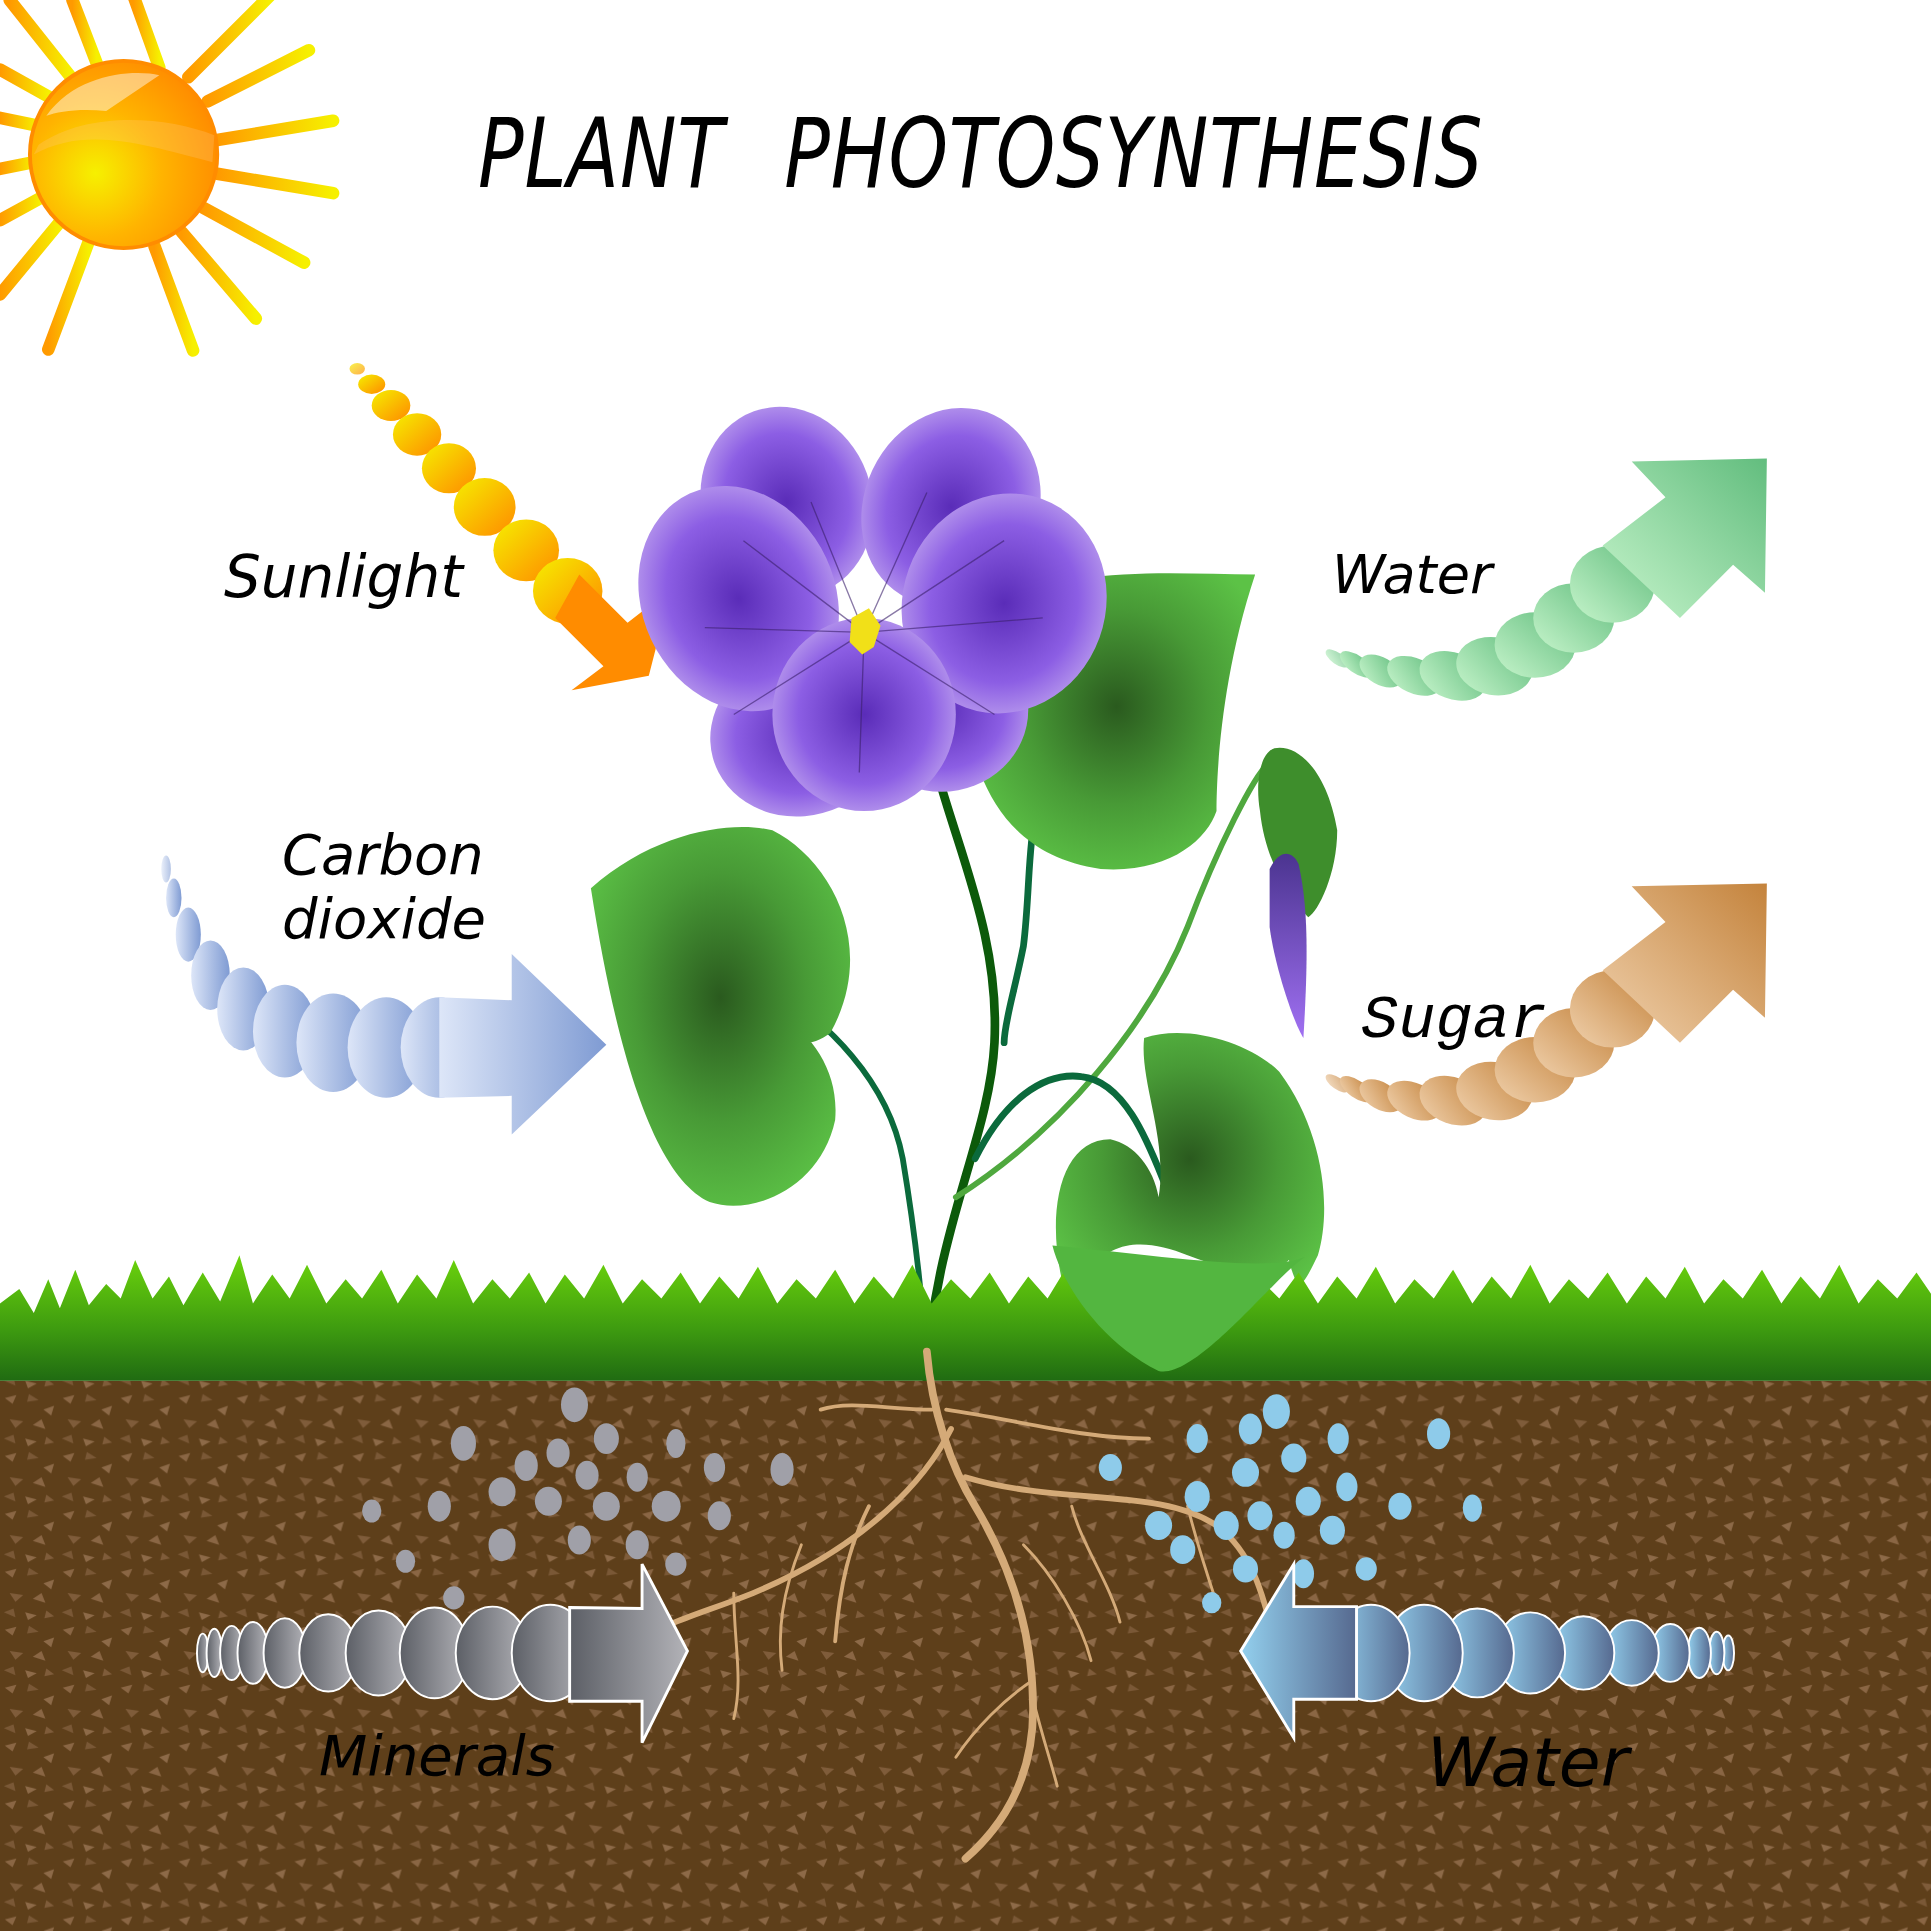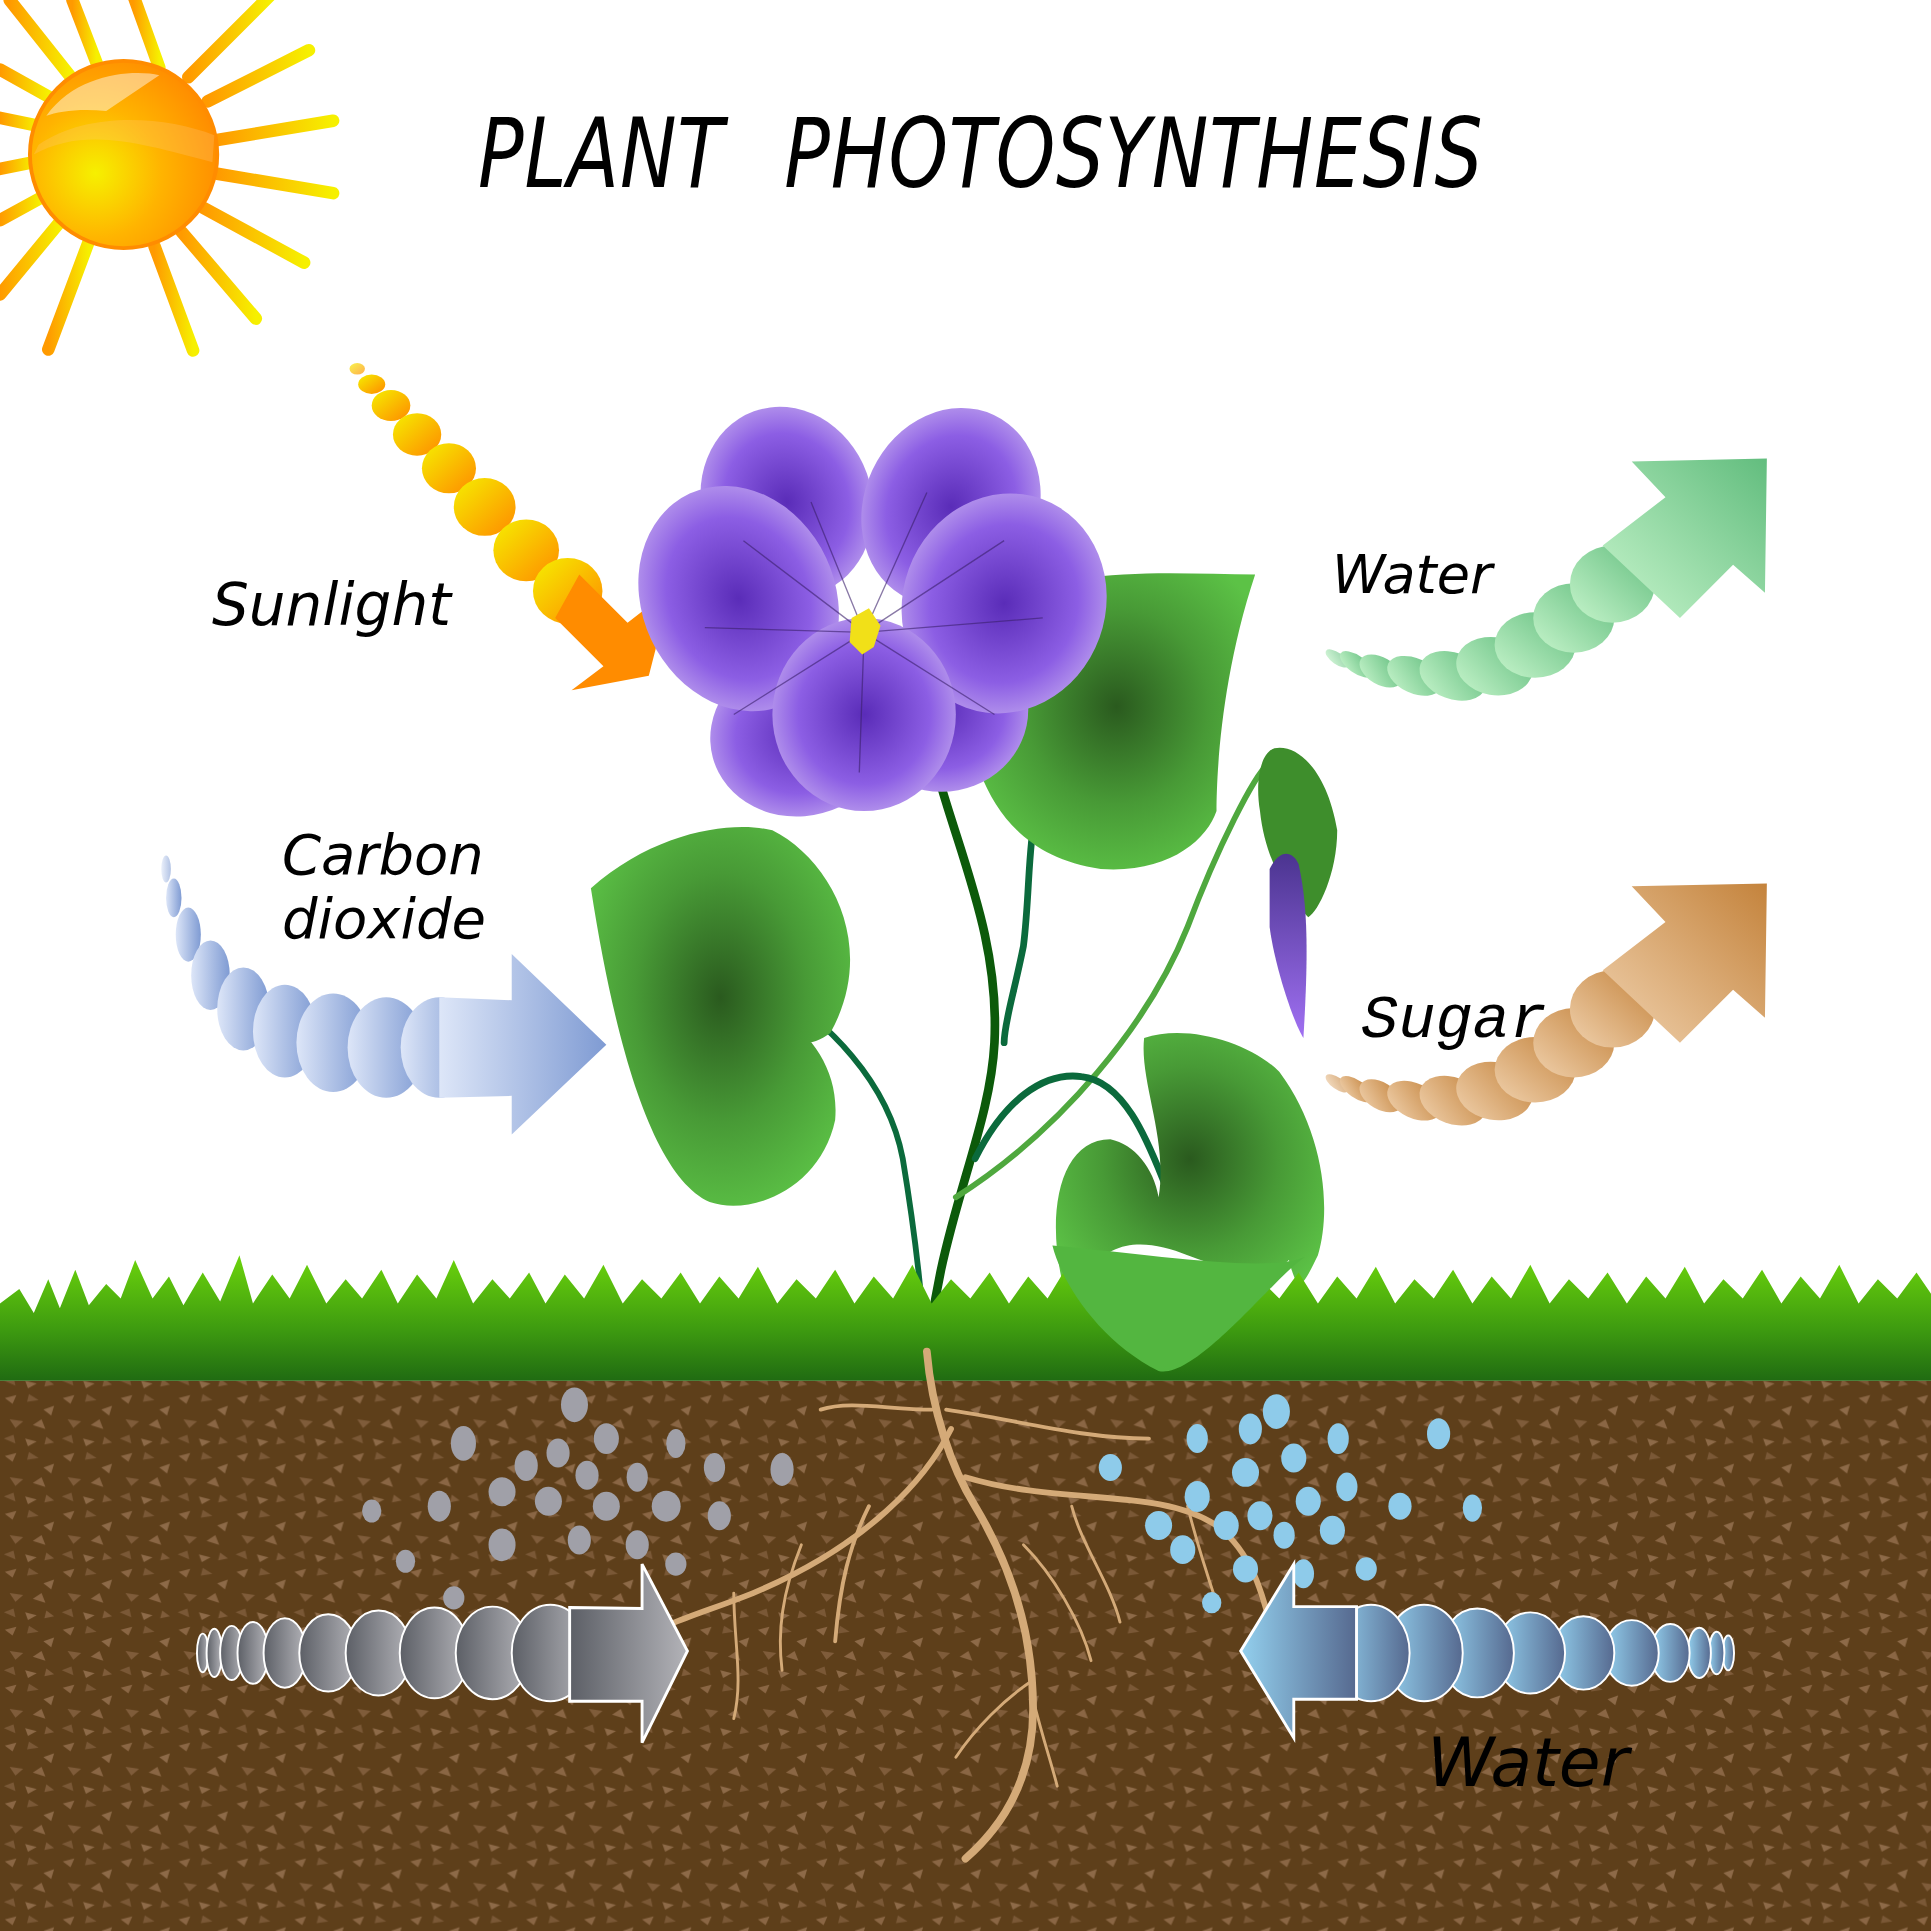--- a/index.html
+++ b/index.html
@@ -1,21 +1,21 @@
 <!DOCTYPE html>
 <html><head>
 <meta charset="utf-8">
 <style>
   html, body { margin:0; padding:0; background:#ffffff; }
   body { width:1931px; height:1931px; overflow:hidden; position:relative; font-family:"DejaVu Sans", sans-serif; }
   #stage { position:absolute; left:0; top:0; width:1751px; height:1931px; }
   .label { position:absolute; font-family:"DejaVu Sans", sans-serif; font-style:italic; color:#000; white-space:nowrap; }
   .title { position:absolute; left:478px; top:97px; font-size:97px; font-style:italic; letter-spacing:1px; color:#000; white-space:nowrap; font-family:"DejaVu Sans", sans-serif; transform:scaleX(0.78); transform-origin:left top; }
   .title .gap { display:inline-block; width:77px; }
-  .lbl-sun { left:212px; top:543px; font-size:58px;margin-top:28px; }
+  .lbl-sun { left:224px; top:543px; font-size:58px; }
   .lbl-co2 { left:270px; top:823px; font-size:56px; line-height:64px; text-align:left;margin-left:12px; }
   .lbl-o2 { left:1332px; top:543px; font-size:54px; }
   .lbl-sugar { left:1361px; top:985px; font-size:62px;font-family:Liberation Mono, monospace; }
   .lbl-min { left:319px; top:1723px; font-size:56px; }
   .lbl-water { left:1427px; top:1723px; font-size:68px; }
   svg { position:absolute; left:0; top:0; }
 </style>
 </head>
 <body>
 
@@ -314,16 +314,17 @@
 
 <div class="label lbl-sun">Sunlight</div>
 
 <div class="label lbl-co2">
   <div>Carbon</div>
   <div>dioxide</div>
 </div>
 
 <div class="label lbl-o2">Water</div>
 <div class="label lbl-sugar">Sugar</div>
+<div class="label lbl-min">Minerals</div>
 <div class="label lbl-water">Water</div>
 
 </div>
 
 
 </body></html>

